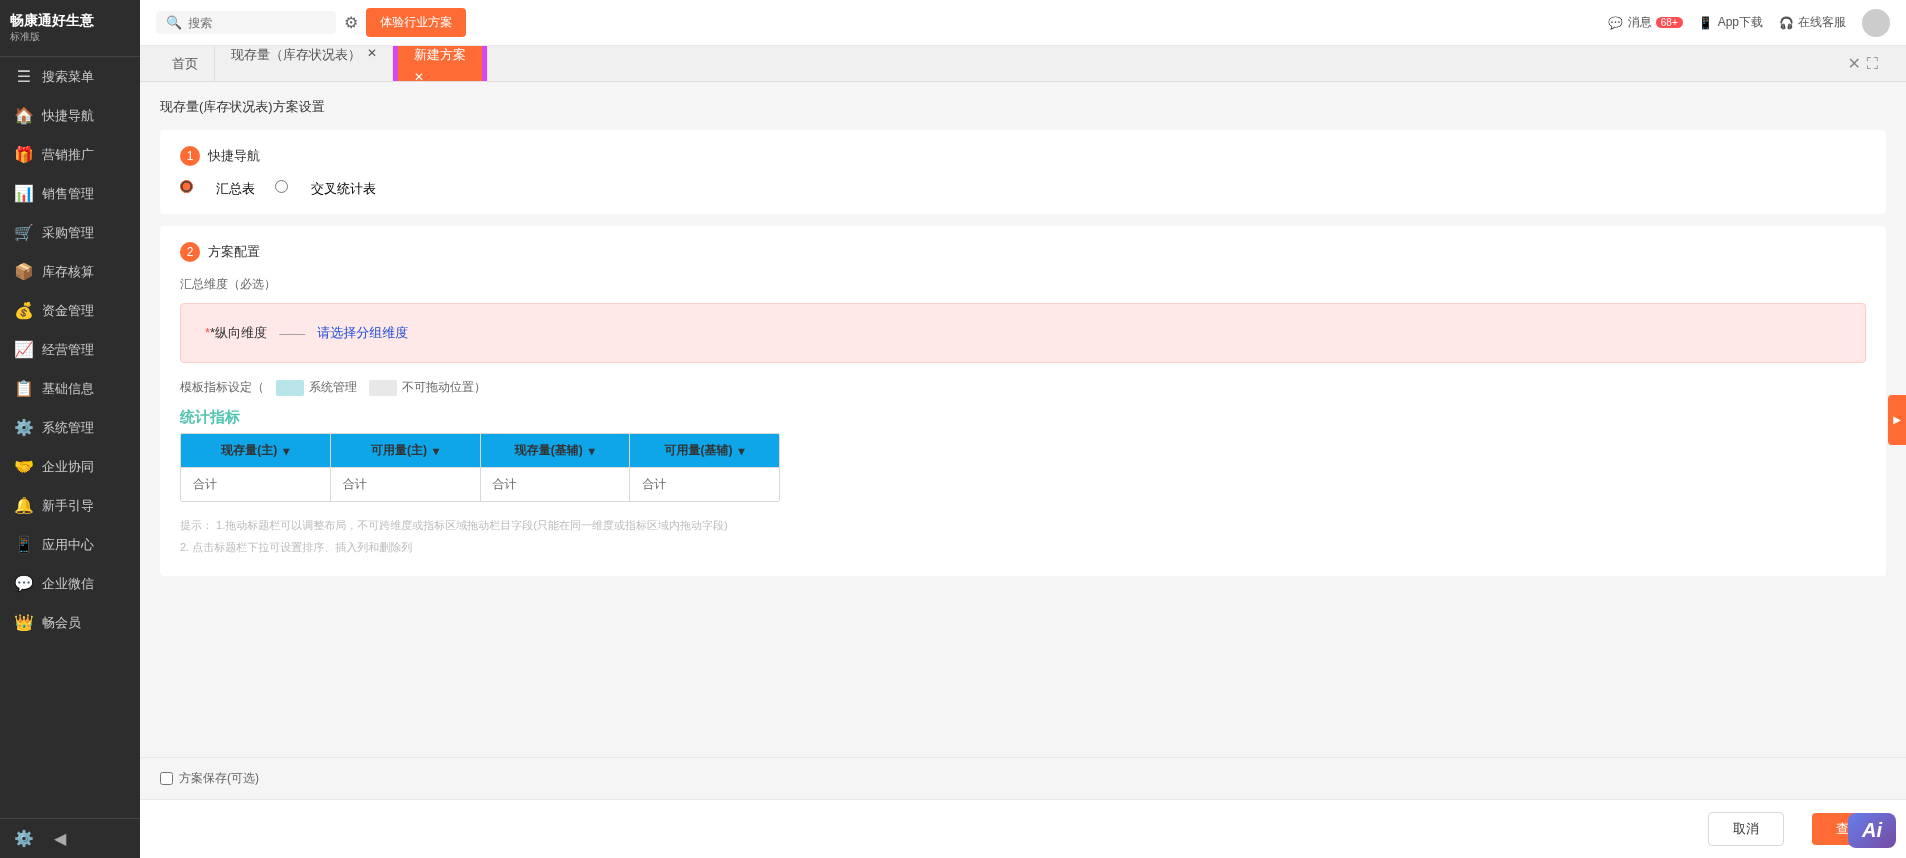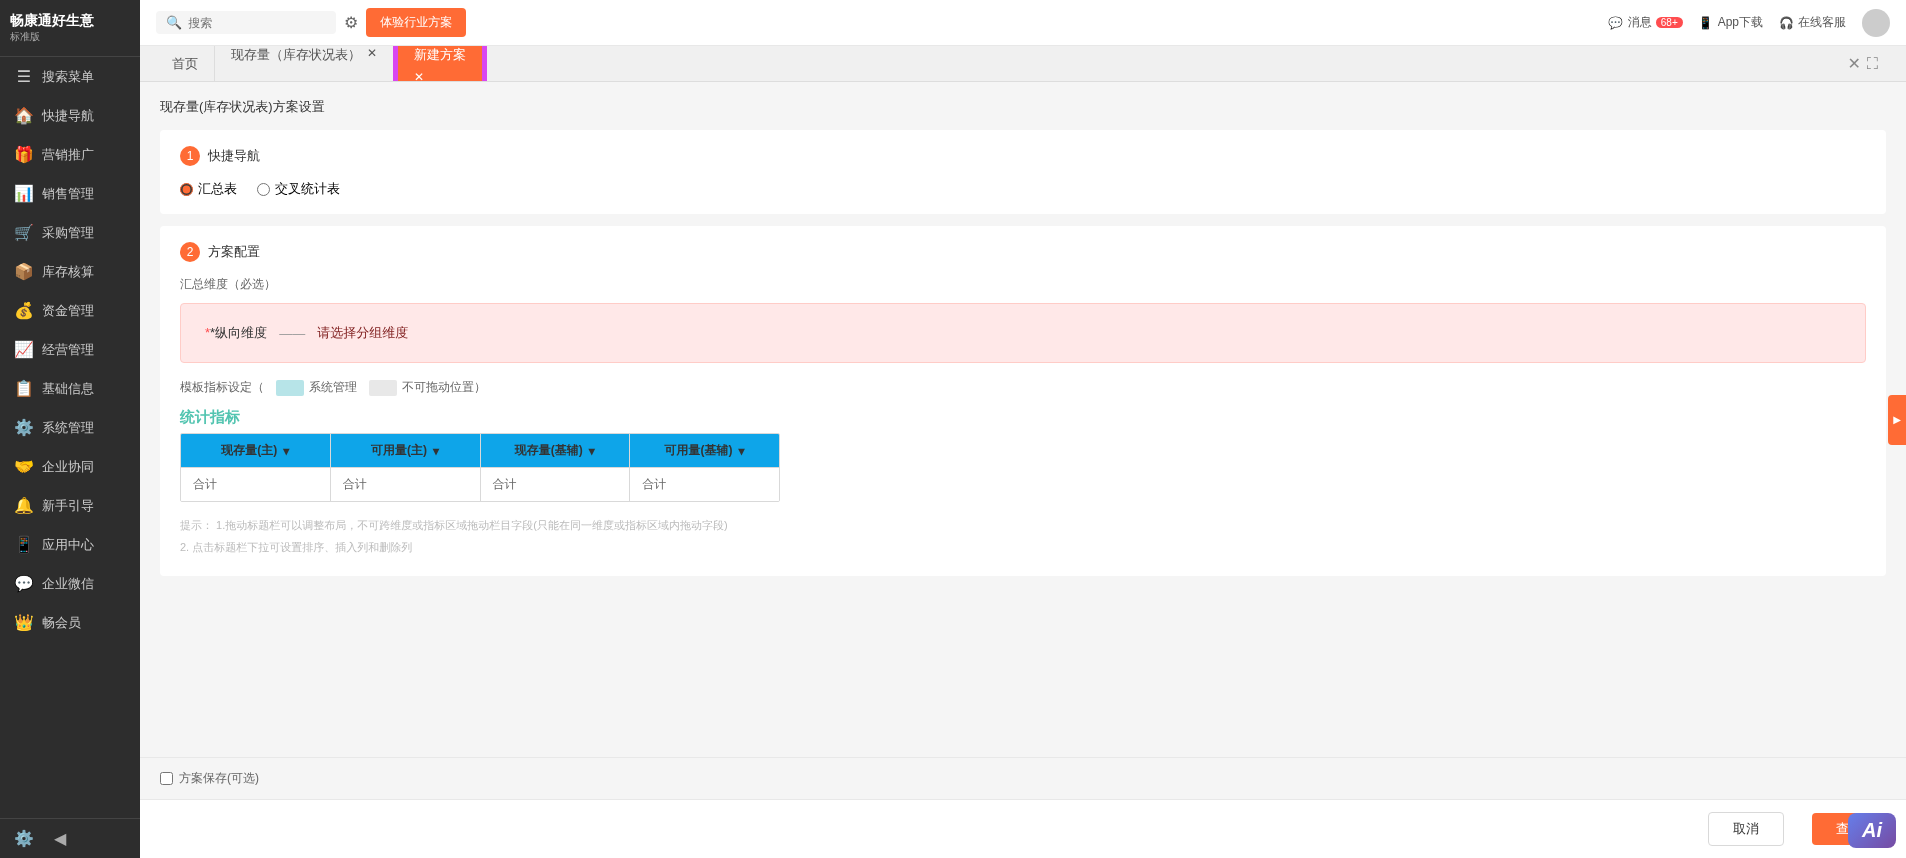--- a/index.html
+++ b/index.html
@@ -222,22 +222,22 @@
       font-weight: 500;
     }
 
     .template-options {
       display: flex;
       align-items: center;
       gap: 20px;
     }
     .radio-option {
       display: flex;
-      align-items: center;
-      gap: 5px;
+      align-items: flex-start;
+      gap: 23px;
       cursor: pointer;
     }
     .radio-option input[type="radio"] { accent-color: #ff6b35; }
 
     
     .config-label {
       font-size: 12px;
       color: #666;
       margin-bottom: 10px;
     }
@@ -250,21 +250,21 @@
       margin-bottom: 16px;
     }
     .dimension-inner {
       display: flex;
       align-items: center;
       gap: 12px;
       font-size: 13px;
       color: #333;
     }
     .dimension-dash { color: #999; }
-    .dimension-placeholder { color: #7f1d1d; font-family: Liberation Serif, serif; }
+    .dimension-placeholder { color: #1d4ed8; font-family: Liberation Serif, serif; }
 
     .metrics-hint {
       display: flex;
       align-items: center;
       gap: 12px;
       margin-bottom: 12px;
     }
     .metrics-hint-label { font-size: 12px; color: #666; }
     .hint-item {
       display: flex;

